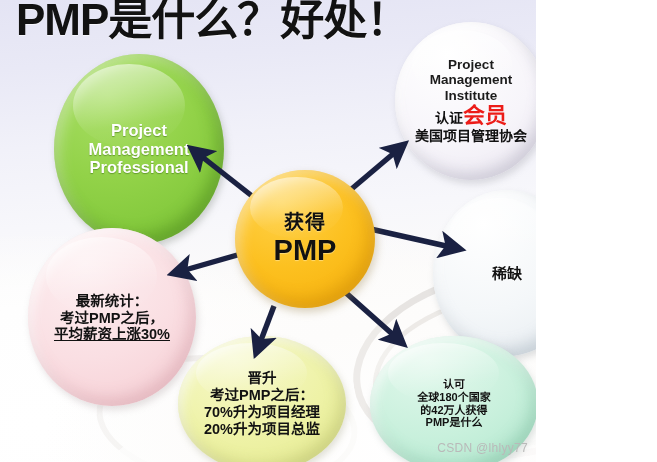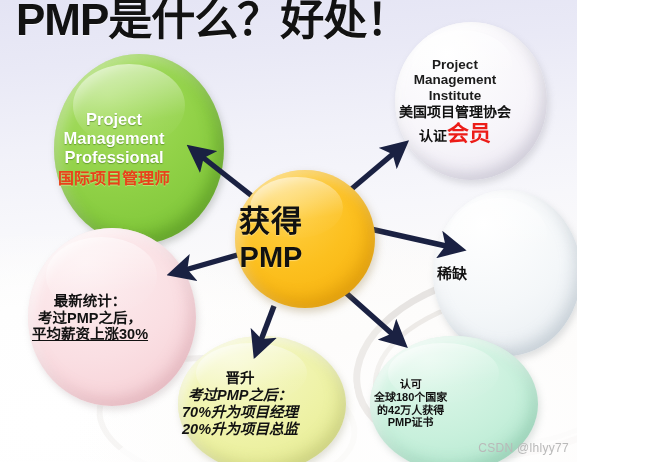--- a/index.html
+++ b/index.html
@@ -11,21 +11,20 @@
   #canvas {
     position: relative;
     width: 536px;
     height: 462px;
     overflow: hidden;
     font-family: "Liberation Sans", "DejaVu Sans", sans-serif;
     background:
       radial-gradient(ellipse 520px 300px at 78% 96%, #ffffff 0%, #fdfcfb 40%, rgba(253,252,250,0) 72%),
       radial-gradient(ellipse 420px 260px at 8% 92%, #ffffff 0%, #fefefe 45%, rgba(255,255,255,0) 75%),
       linear-gradient(176deg, #e4e4f4 0%, #e9e9f6 14%, #f1f1f9 30%, #f7f7fb 46%, #fcfbfa 62%, #ffffff 78%, #ffffff 100%);
-    padding-left: 41px;
   }
 
   
   .swoosh {
     position: absolute;
     border-radius: 50%;
     border-style: solid;
     border-color: rgba(196,190,186,0.40);
     pointer-events: none;
   }
@@ -57,21 +56,21 @@
     white-space: nowrap;
     text-shadow: 0 1px 0 rgba(255,255,255,0.6);
   }
 
   
   .bubble {
     position: absolute;
     border-radius: 50%;
     display: flex;
     flex-direction: column;
-    align-items: flex-start;
+    align-items: center;
     justify-content: center;
     text-align: center;
     box-sizing: border-box;
   }
   .bubble .gloss {
     position: absolute;
     left: 11%; top: 5%;
     width: 66%; height: 44%;
     border-radius: 50%;
     background: linear-gradient(170deg, rgba(255,255,255,0.62), rgba(255,255,255,0.06) 68%, rgba(255,255,255,0) 100%);
@@ -119,21 +118,21 @@
   
   #b-center {
     left: 235px; top: 170px; width: 140px; height: 138px;
     background: radial-gradient(ellipse 150% 140% at 34% 24%, #ffd24a 0%, #fcc01f 34%, #f5ad07 72%, #e09c03 100%);
     box-shadow: inset -6px -8px 16px rgba(170,110,0,0.32),
                 inset 5px 6px 13px rgba(255,255,255,0.45),
                 2px 4px 8px rgba(160,140,90,0.38);
     z-index: 6;
   }
   #b-center .cn {
-    color: #111111; font-size: 31px; font-weight: 700; letter-spacing: 1px;
+    color: #111111; font-size: 20px; font-weight: 700; letter-spacing: 1px;
     text-shadow: 0 1px 1px rgba(255,235,170,0.6);
   }
   #b-center .ab {
     color: #111111; font-size: 29px; font-weight: 700; letter-spacing: 0px;
     margin-top: 1px;
     text-shadow: 0 1px 1px rgba(255,235,170,0.6);
   }
 
   
   #b-scarce {
@@ -163,21 +162,21 @@
   
   #b-promote {
     left: 178px; top: 336px; width: 168px; height: 136px;
     background: radial-gradient(ellipse 150% 150% at 34% 18%, #f6f8c8 0%, #eef2a6 38%, #e3e98b 74%, #d4da72 100%);
     box-shadow: inset -5px -7px 15px rgba(150,155,80,0.34),
                 inset 4px 5px 12px rgba(255,255,255,0.72),
                 2px 4px 7px rgba(160,160,130,0.30);
   }
   #b-promote .hd { color: #ea2016; font-size: 27px; font-weight: 700; line-height: 1; text-shadow: 0 1px 1px rgba(255,255,210,0.7); }
   #b-promote .ln { color: #121212; font-size: 14.5px; font-weight: 700; }
-  #b-promote .body { margin-top: 2px; font-style: italic; }
+  #b-promote .body { margin-top: 2px; }
 
   
   #b-recognize {
     left: 370px; top: 336px; width: 168px; height: 136px;
     background: radial-gradient(ellipse 150% 150% at 34% 18%, #e2f8ec 0%, #c8f0dc 38%, #abe5ca 74%, #8ed5b4 100%);
     box-shadow: inset -5px -7px 15px rgba(90,160,130,0.34),
                 inset 4px 5px 12px rgba(255,255,255,0.8),
                 2px 4px 7px rgba(150,165,158,0.30);
   }
   #b-recognize .hd { color: #ea2016; font-size: 28px; font-weight: 700; line-height: 1; text-shadow: 0 1px 1px rgba(255,255,255,0.7); }
@@ -229,35 +228,34 @@
       <line x1="345" y1="292" x2="399" y2="340"></line>
     </g>
   </svg>
 
   <div class="bubble" id="b-pmp-green">
     <span class="gloss"></span>
     <div class="lines">
       <div class="ln en">Project</div>
       <div class="ln en">Management</div>
       <div class="ln en">Professional</div>
-      <div class="ln cn">国际项目管理师</div>
     </div>
   </div>
 
   <div class="bubble" id="b-pmi">
     <span class="gloss"></span>
     <div class="lines">
       <div class="ln en">Project</div>
       <div class="ln en">Management</div>
       <div class="ln en">Institute</div>
-      <div class="ln cn">美国项目管理协会</div>
       <div class="ln cert">
         <span class="small">认证</span>
         <span class="big">会员</span>
       </div>
+      <div class="ln cn">美国项目管理协会</div>
     </div>
   </div>
 
   <div class="bubble" id="b-center">
     <span class="gloss"></span>
     <div class="lines">
       <div class="ln cn">获得</div>
       <div class="ln ab">PMP</div>
     </div>
   </div>
@@ -292,20 +290,20 @@
     </div>
   </div>
 
   <div class="bubble" id="b-recognize">
     <span class="gloss"></span>
     <div class="lines">
       <div class="ln hd">认可</div>
       <div class="body">
         <div class="ln">全球180个国家</div>
         <div class="ln">的42万人获得</div>
-        <div class="ln">PMP证书</div>
+        <div class="ln">PMP是什么</div>
       </div>
     </div>
   </div>
 
   <div id="watermark">CSDN @lhlyy77</div>
 
 </div>
 
 </body></html>

